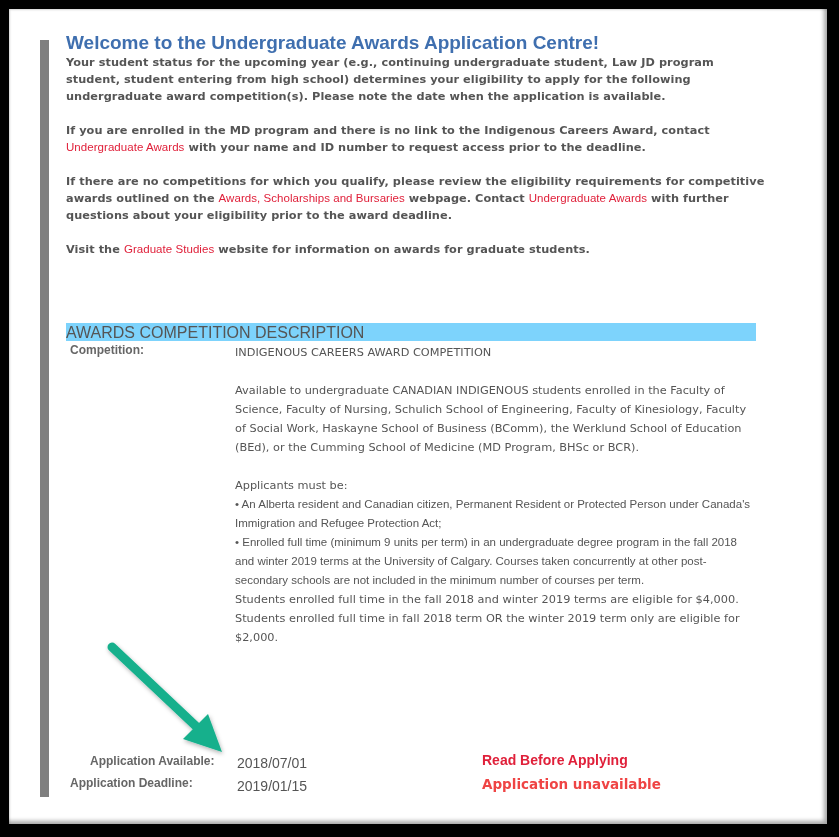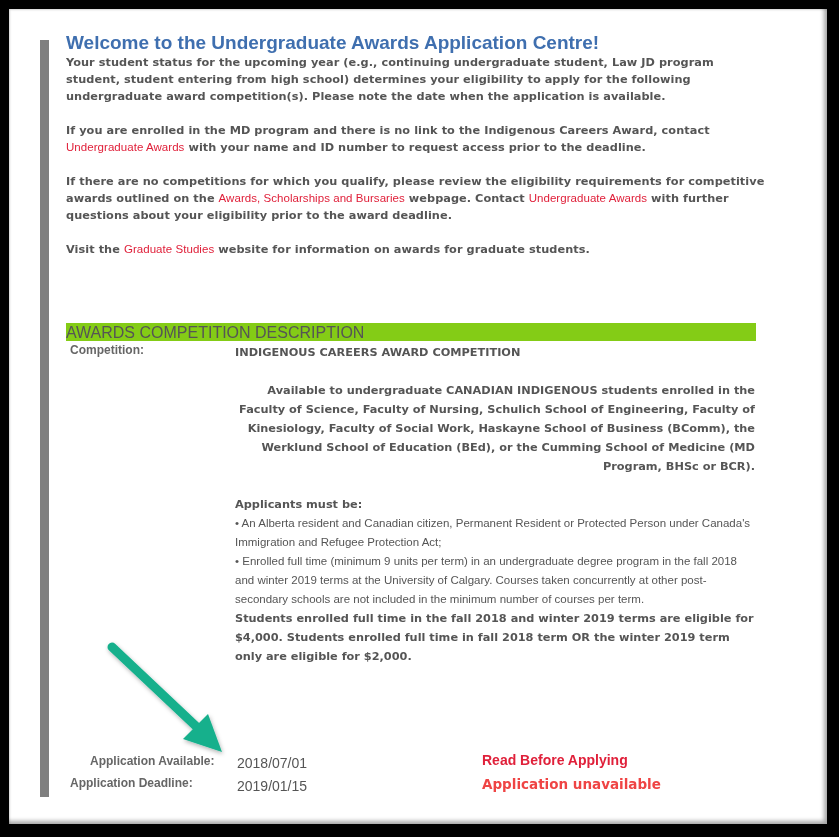--- a/index.html
+++ b/index.html
@@ -5,25 +5,25 @@
   html, body { margin:0; padding:0; }
   body { width:839px; height:837px; background:#000; position:relative; overflow:hidden; font-family:"DejaVu Sans", sans-serif; }
   .panel { position:absolute; left:9px; top:9px; width:818px; height:815px; background:#fff;
            box-shadow: inset -3px -3px 4px rgba(0,0,0,0.35), inset 1px 1px 2px rgba(0,0,0,0.15); }
   .side-bar { position:absolute; left:40px; top:40px; width:9px; height:757px; background:#7f7f7f; }
   .content { position:absolute; left:66px; top:32px; width:700px; color:#555; }
   .title { font-family:"Liberation Sans", sans-serif; font-size:19px; color:#3f6faf; line-height:22px; margin:0; white-space:nowrap; }
   .p { font-family:"DejaVu Sans", sans-serif; font-weight:bold; font-size:11.3px; line-height:17px; color:#555; margin:0 0 17px 0; letter-spacing:0.05px; }
   .p.first { margin-top:0; }
   .link { font-family:"Liberation Sans", sans-serif; font-weight:normal; color:#e0203a; font-size:11.5px; }
-  .section-header { position:absolute; left:66px; top:323px; width:690px; height:18px; background:#84cc16;
+  .section-header { position:absolute; left:66px; top:323px; width:690px; height:18px; background:#7dd3fc;
                     font-family:"Liberation Sans", sans-serif; font-size:16px; line-height:19px; color:#555; white-space:nowrap; }
   .row-label { position:absolute; left:70px; font-family:"Liberation Sans", sans-serif; font-weight:bold; font-size:12px; color:#666; white-space:nowrap; }
   .desc { position:absolute; left:235px; width:520px; color:#555; }
-  .desc .b { font-family:"DejaVu Sans", sans-serif; font-weight:bold; font-size:11.3px; line-height:19px; margin:0; }
+  .desc .b { font-family:"DejaVu Sans", sans-serif; font-weight:normal; font-size:11.3px; line-height:19px; margin:0; }
   .desc .n { font-family:"Liberation Sans", sans-serif; font-size:11.5px; line-height:19px; margin:0; color:#555; }
   .date { position:absolute; left:237px; font-family:"Liberation Sans", sans-serif; font-size:14px; color:#555; }
   .read-link { position:absolute; left:482px; top:752px; font-family:"Liberation Sans", sans-serif; font-weight:bold; font-size:14px; color:#e0203a; }
   .unavail { position:absolute; left:482px; top:776px; font-family:"DejaVu Sans", sans-serif; font-weight:bold; font-size:13.5px; color:#ef4444; }
   .arrow { position:absolute; left:0; top:0; }
 </style>
 </head>
 <body>
 
 <div class="panel"></div>
@@ -42,21 +42,21 @@
     <span>Visit the </span><a class="link">Graduate Studies</a><span> website for information on awards for graduate students.</span>
   </p>
 </div>
 
 <div class="section-header">AWARDS COMPETITION DESCRIPTION</div>
 
 <div class="row-label" style="top:343px;">Competition:</div>
 
 <div class="desc" style="top:343px;">
   <p class="b">INDIGENOUS CAREERS AWARD COMPETITION</p>
-  <p class="b" style="margin-top:19px;text-align:right;">Available to undergraduate CANADIAN INDIGENOUS students enrolled in the Faculty of Science, Faculty of Nursing, Schulich School of Engineering, Faculty of Kinesiology, Faculty of Social Work, Haskayne School of Business (BComm), the Werklund School of Education (BEd), or the Cumming School of Medicine (MD Program, BHSc or BCR).</p>
+  <p class="b" style="margin-top:19px;">Available to undergraduate CANADIAN INDIGENOUS students enrolled in the Faculty of Science, Faculty of Nursing, Schulich School of Engineering, Faculty of Kinesiology, Faculty of Social Work, Haskayne School of Business (BComm), the Werklund School of Education (BEd), or the Cumming School of Medicine (MD Program, BHSc or BCR).</p>
   <p class="b" style="margin-top:19px;">Applicants must be:</p>
   <p class="n">• An Alberta resident and Canadian citizen, Permanent Resident or Protected Person under Canada's Immigration and Refugee Protection Act;</p>
   <p class="n">• Enrolled full time (minimum 9 units per term) in an undergraduate degree program in the fall 2018 and winter 2019 terms at the University of Calgary. Courses taken concurrently at other post-secondary schools are not included in the minimum number of courses per term.</p>
   <p class="b">Students enrolled full time in the fall 2018 and winter 2019 terms are eligible for $4,000. Students enrolled full time in fall 2018 term OR the winter 2019 term only are eligible for $2,000.</p>
 </div>
 
 <div class="row-label" style="top:754px;margin-left:20px;">Application Available:</div>
 <div class="date" style="top:755px;">2018/07/01</div>
 <a class="read-link">Read Before Applying</a>
 

